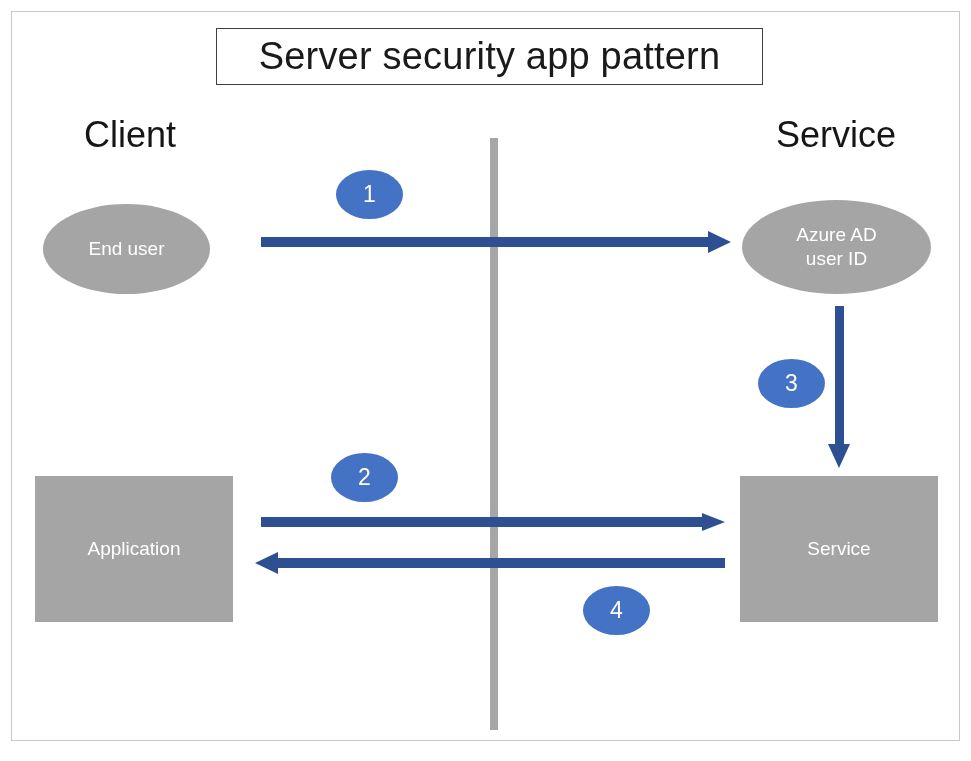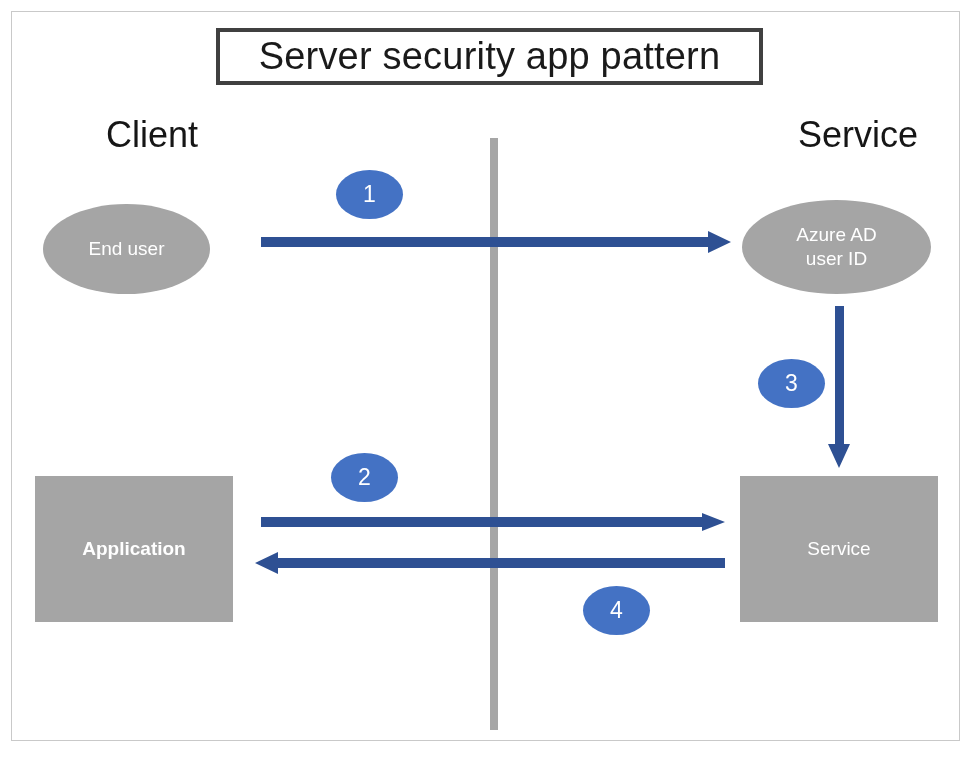--- a/index.html
+++ b/index.html
@@ -28,41 +28,40 @@
     border: 1px solid #c9c9c9;
     box-sizing: border-box;
   }
   
   #title-box {
     position: absolute;
     left: 216px;
     top: 28px;
     width: 547px;
     height: 57px;
-    border: 4px solid #404040;
+    border: 1px solid #404040;
     box-sizing: border-box;
     display: flex;
     align-items: center;
     justify-content: center;
   }
   #title-box .title-text {
     font-size: 38px;
     font-weight: 400;
     color: #1a1a1a;
     letter-spacing: 0.2px;
     white-space: nowrap;
   }
   
   .col-heading {
     position: absolute;
     font-size: 36px;
     font-weight: 400;
     color: #161616;
     white-space: nowrap;
-    padding-left: 22px;
   }
   #heading-client {
     left: 0px;
     top: 114px;
     width: 260px;
     text-align: center;
   }
   #heading-service {
     left: 706px;
     top: 114px;
@@ -102,21 +101,20 @@
     left: 742px;
     top: 200px;
     width: 189px;
     height: 94px;
   }
   #shape-application {
     left: 35px;
     top: 476px;
     width: 198px;
     height: 146px;
-    font-weight: bold;
   }
   #shape-service {
     left: 740px;
     top: 476px;
     width: 198px;
     height: 146px;
   }
   
   .conn {
     position: absolute;

